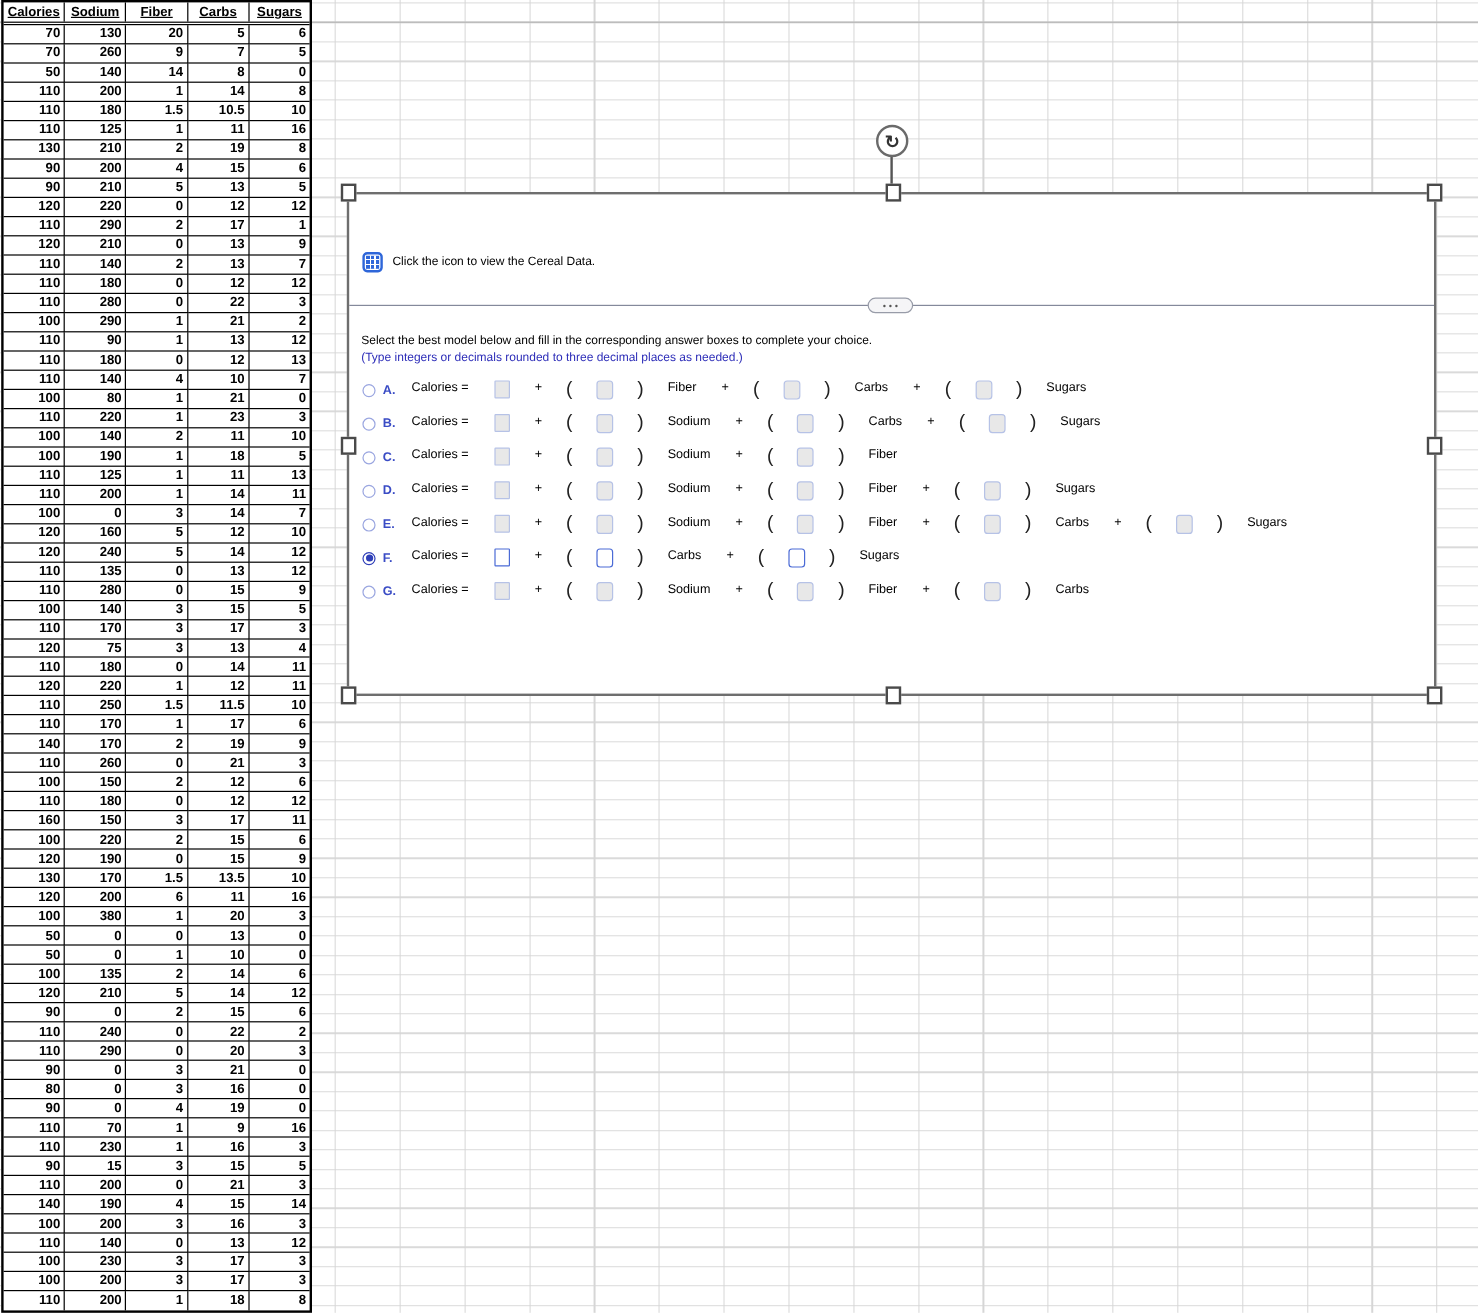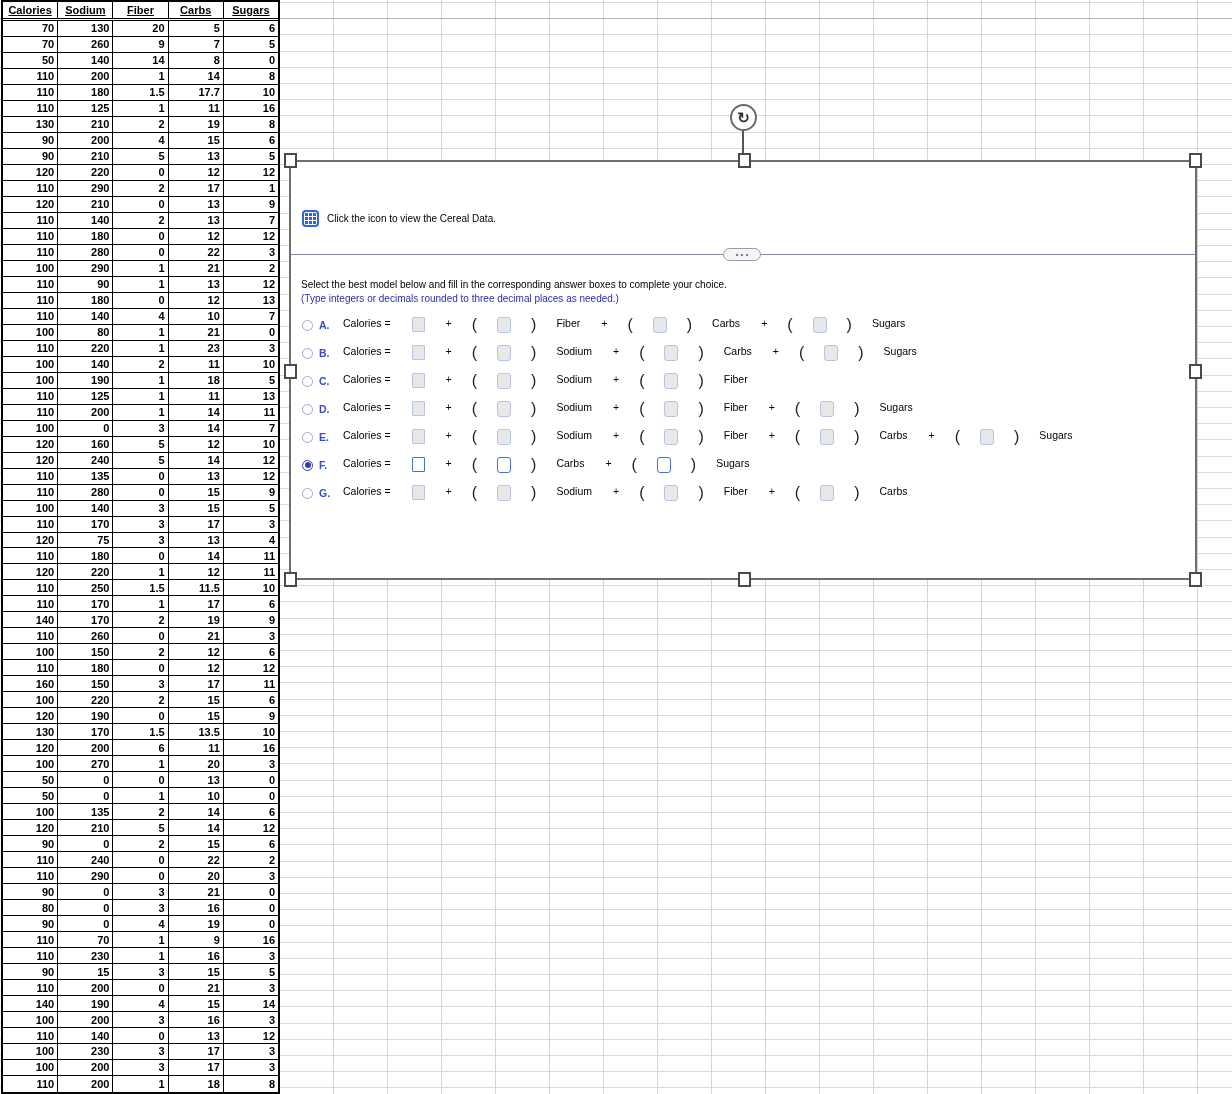--- a/index.html
+++ b/index.html
@@ -8,21 +8,21 @@
   
   .grid{position:absolute;inset:0;
     background-image:
       linear-gradient(#b5b5b5,#b5b5b5),
       repeating-linear-gradient(to right,#d6d6d6 0 1px,transparent 1px 54px),
       repeating-linear-gradient(to bottom,#dadada 0 1px,transparent 1px 16.2px);
     background-size:100% 1px,auto auto,auto auto;
     background-position:0 18px,9px 0,0 2px;
     background-repeat:no-repeat,repeat,repeat;}
   
-  .cereal-table{position:absolute;left:1px;top:0;width:279px;height:1094px;background:#fff;
+  .cereal-table{position:absolute;left:1px;top:0;width:259px;height:1094px;background:#fff;
     border:2px solid #000;box-sizing:border-box;display:flex;flex-direction:column;z-index:2;}
   .t-row{display:flex;flex:1 1 0;min-height:0;}
   .t-row.t-head{flex:0 0 16px;border-bottom:3px double #000;}
   .t-cell{flex:1 1 0;box-sizing:border-box;border-right:1px solid #000;border-bottom:1px solid #000;
     font-size:11px;font-weight:700;display:flex;align-items:center;justify-content:flex-end;
     padding:0 3px;overflow:hidden;}
   .t-cell:last-child{border-right:none;}
   .t-head .t-cell{justify-content:center;text-decoration:underline;border-bottom:none;}
   .t-row:last-child .t-cell{border-bottom:none;}
   
@@ -101,21 +101,21 @@
       <div class="t-cell">110</div>
       <div class="t-cell">200</div>
       <div class="t-cell">1</div>
       <div class="t-cell">14</div>
       <div class="t-cell">8</div>
     </div>
     <div class="t-row">
       <div class="t-cell">110</div>
       <div class="t-cell">180</div>
       <div class="t-cell">1.5</div>
-      <div class="t-cell">17.7</div>
+      <div class="t-cell">10.5</div>
       <div class="t-cell">10</div>
     </div>
     <div class="t-row">
       <div class="t-cell">110</div>
       <div class="t-cell">125</div>
       <div class="t-cell">1</div>
       <div class="t-cell">11</div>
       <div class="t-cell">16</div>
     </div>
     <div class="t-row">
@@ -393,21 +393,21 @@
     </div>
     <div class="t-row">
       <div class="t-cell">120</div>
       <div class="t-cell">200</div>
       <div class="t-cell">6</div>
       <div class="t-cell">11</div>
       <div class="t-cell">16</div>
     </div>
     <div class="t-row">
       <div class="t-cell">100</div>
-      <div class="t-cell">270</div>
+      <div class="t-cell">380</div>
       <div class="t-cell">1</div>
       <div class="t-cell">20</div>
       <div class="t-cell">3</div>
     </div>
     <div class="t-row">
       <div class="t-cell">50</div>
       <div class="t-cell">0</div>
       <div class="t-cell">0</div>
       <div class="t-cell">13</div>
       <div class="t-cell">0</div>

